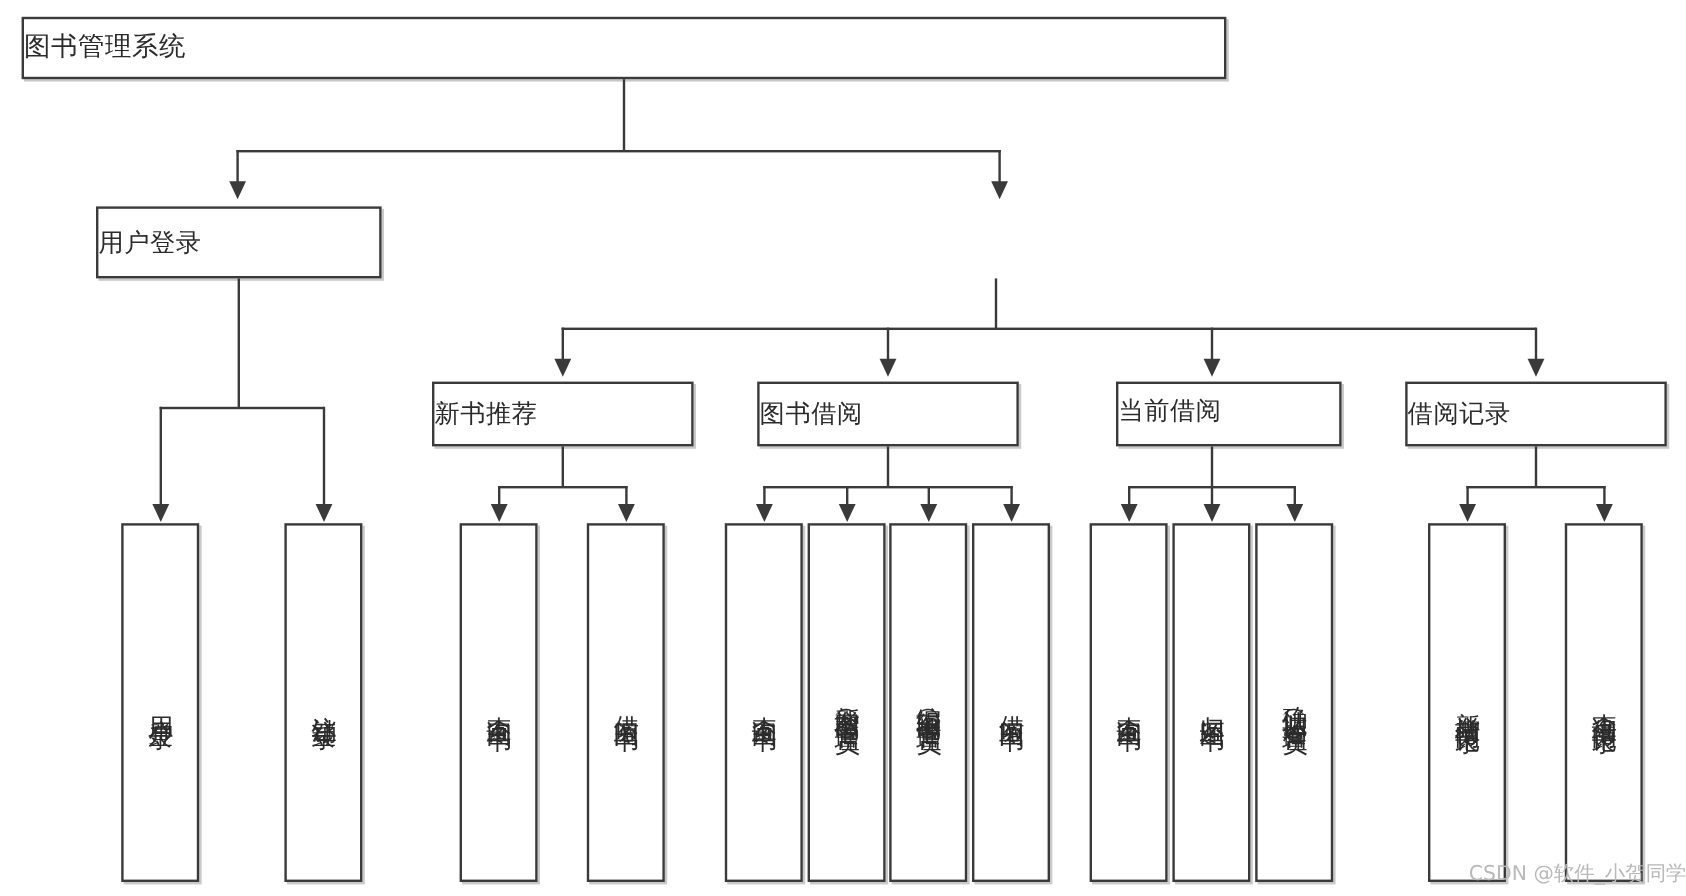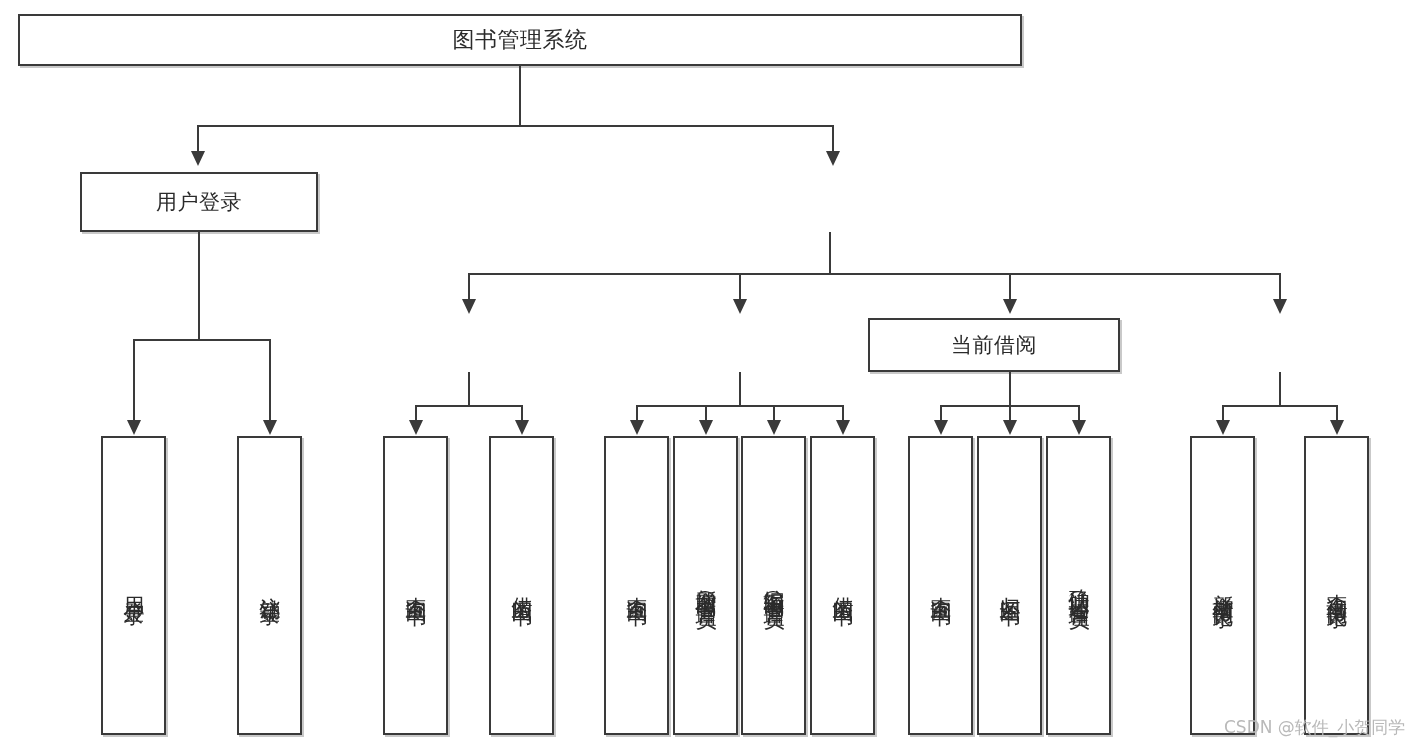--- a/index.html
+++ b/index.html
@@ -19,21 +19,21 @@
   }
   
   .node {
     position: absolute;
     box-sizing: border-box;
     background: #ffffff;
     border: 2px solid #3a3a3a;
     box-shadow: 2px 2px 0 0 #c9c9c9;
     display: flex;
     align-items: center;
-    justify-content: center;
+    justify-content: flex-start;
   }
   .node-label {
     color: #2b2b2b;
     font-size: 21px;
     line-height: 1.28;
     letter-spacing: 0.5px;
     white-space: nowrap;
     text-align: center;
   }
   
@@ -120,22 +120,31 @@
   <div class="hline" style="left:468px; top:273px; width:812px; height:2px;"></div>
   <div class="vline" style="left:468px; top:273px; width:2px; height:28px;"></div>
   <div class="arrow" style="left:462px; top:299px;"></div>
   <div class="vline" style="left:739px; top:273px; width:2px; height:28px;"></div>
   <div class="arrow" style="left:733px; top:299px;"></div>
   <div class="vline" style="left:1009px; top:273px; width:2px; height:28px;"></div>
   <div class="arrow" style="left:1003px; top:299px;"></div>
   <div class="vline" style="left:1279px; top:273px; width:2px; height:28px;"></div>
   <div class="arrow" style="left:1273px; top:299px;"></div>
 
-  <div class="node" style="left:868px; top:318px; width:252px; height:54px;">
+  <div class="node" style="left:360px; top:318px; width:218px; height:54px;">
+    <span class="node-label">新书推荐</span>
+  </div>
+  <div class="node" style="left:631px; top:318px; width:218px; height:54px;">
+    <span class="node-label">图书借阅</span>
+  </div>
+  <div class="node" style="left:930px; top:318px; width:188px; height:54px;font-family:Liberation Mono, monospace;">
     <span class="node-label">当前借阅</span>
+  </div>
+  <div class="node" style="left:1171px; top:318px; width:218px; height:54px;">
+    <span class="node-label">借阅记录</span>
   </div>
 
   <div class="vline" style="left:468px; top:372px; width:2px; height:34px;"></div>
   <div class="hline" style="left:415px; top:405px; width:108px; height:2px;"></div>
   <div class="vline" style="left:415px; top:405px; width:2px; height:17px;"></div>
   <div class="arrow" style="left:409px; top:420px;"></div>
   <div class="vline" style="left:521px; top:405px; width:2px; height:17px;"></div>
   <div class="arrow" style="left:515px; top:420px;"></div>
 
   <div class="vline" style="left:739px; top:372px; width:2px; height:34px;"></div>

